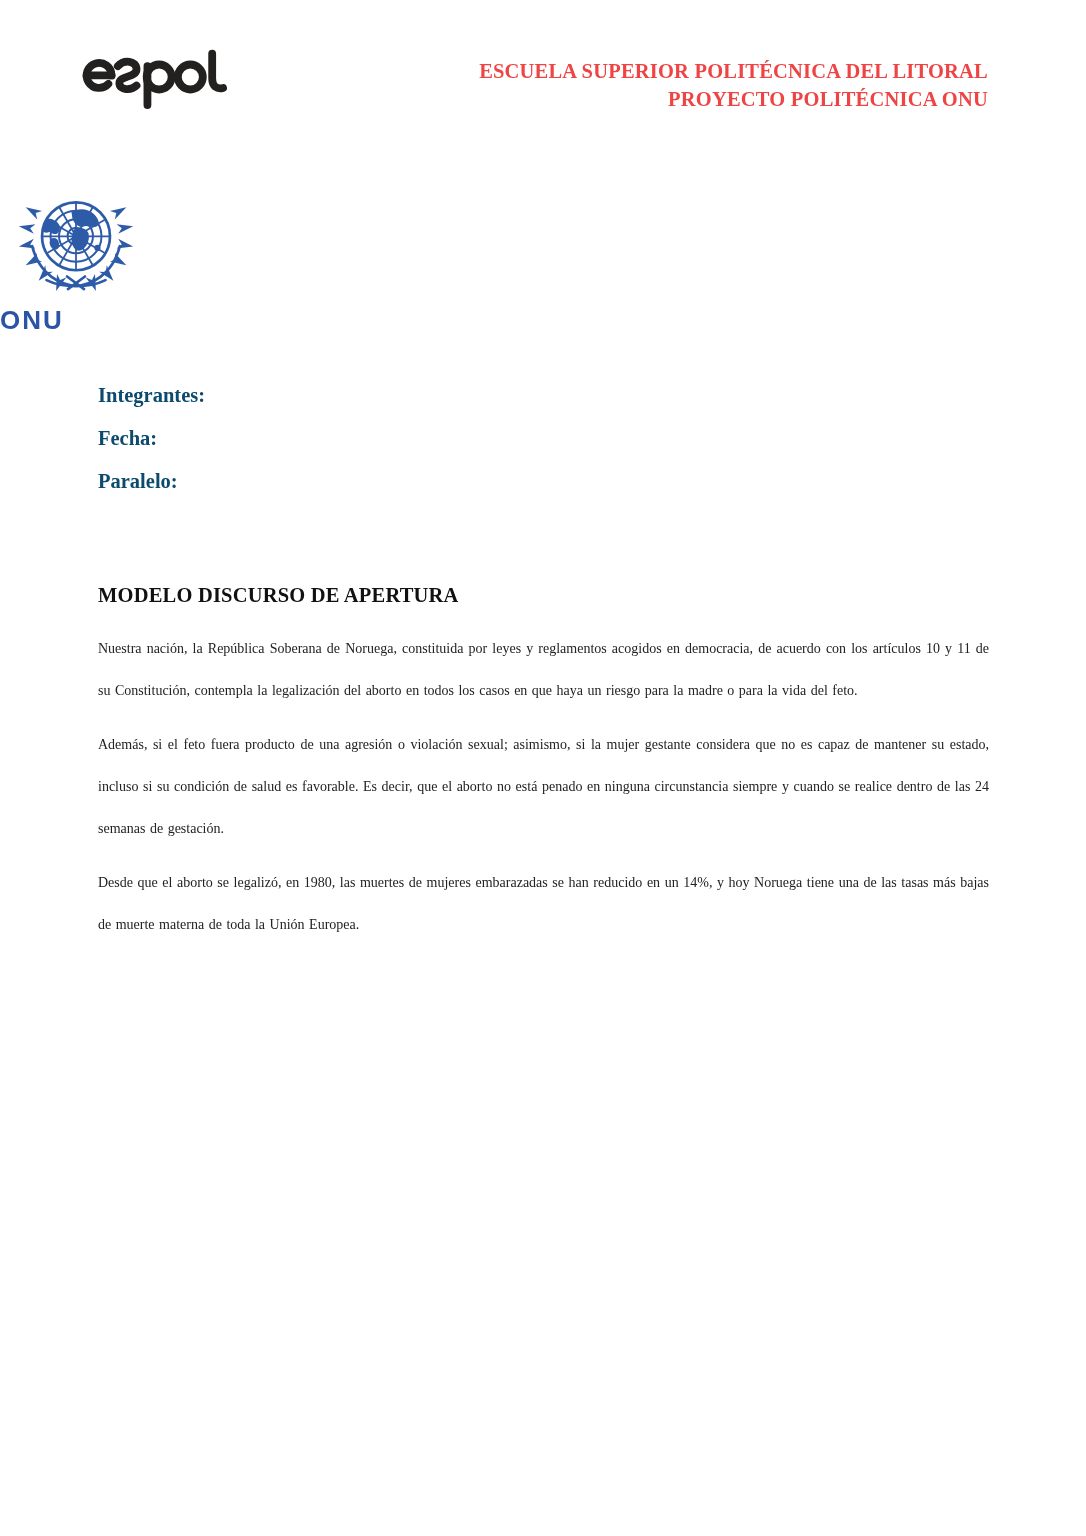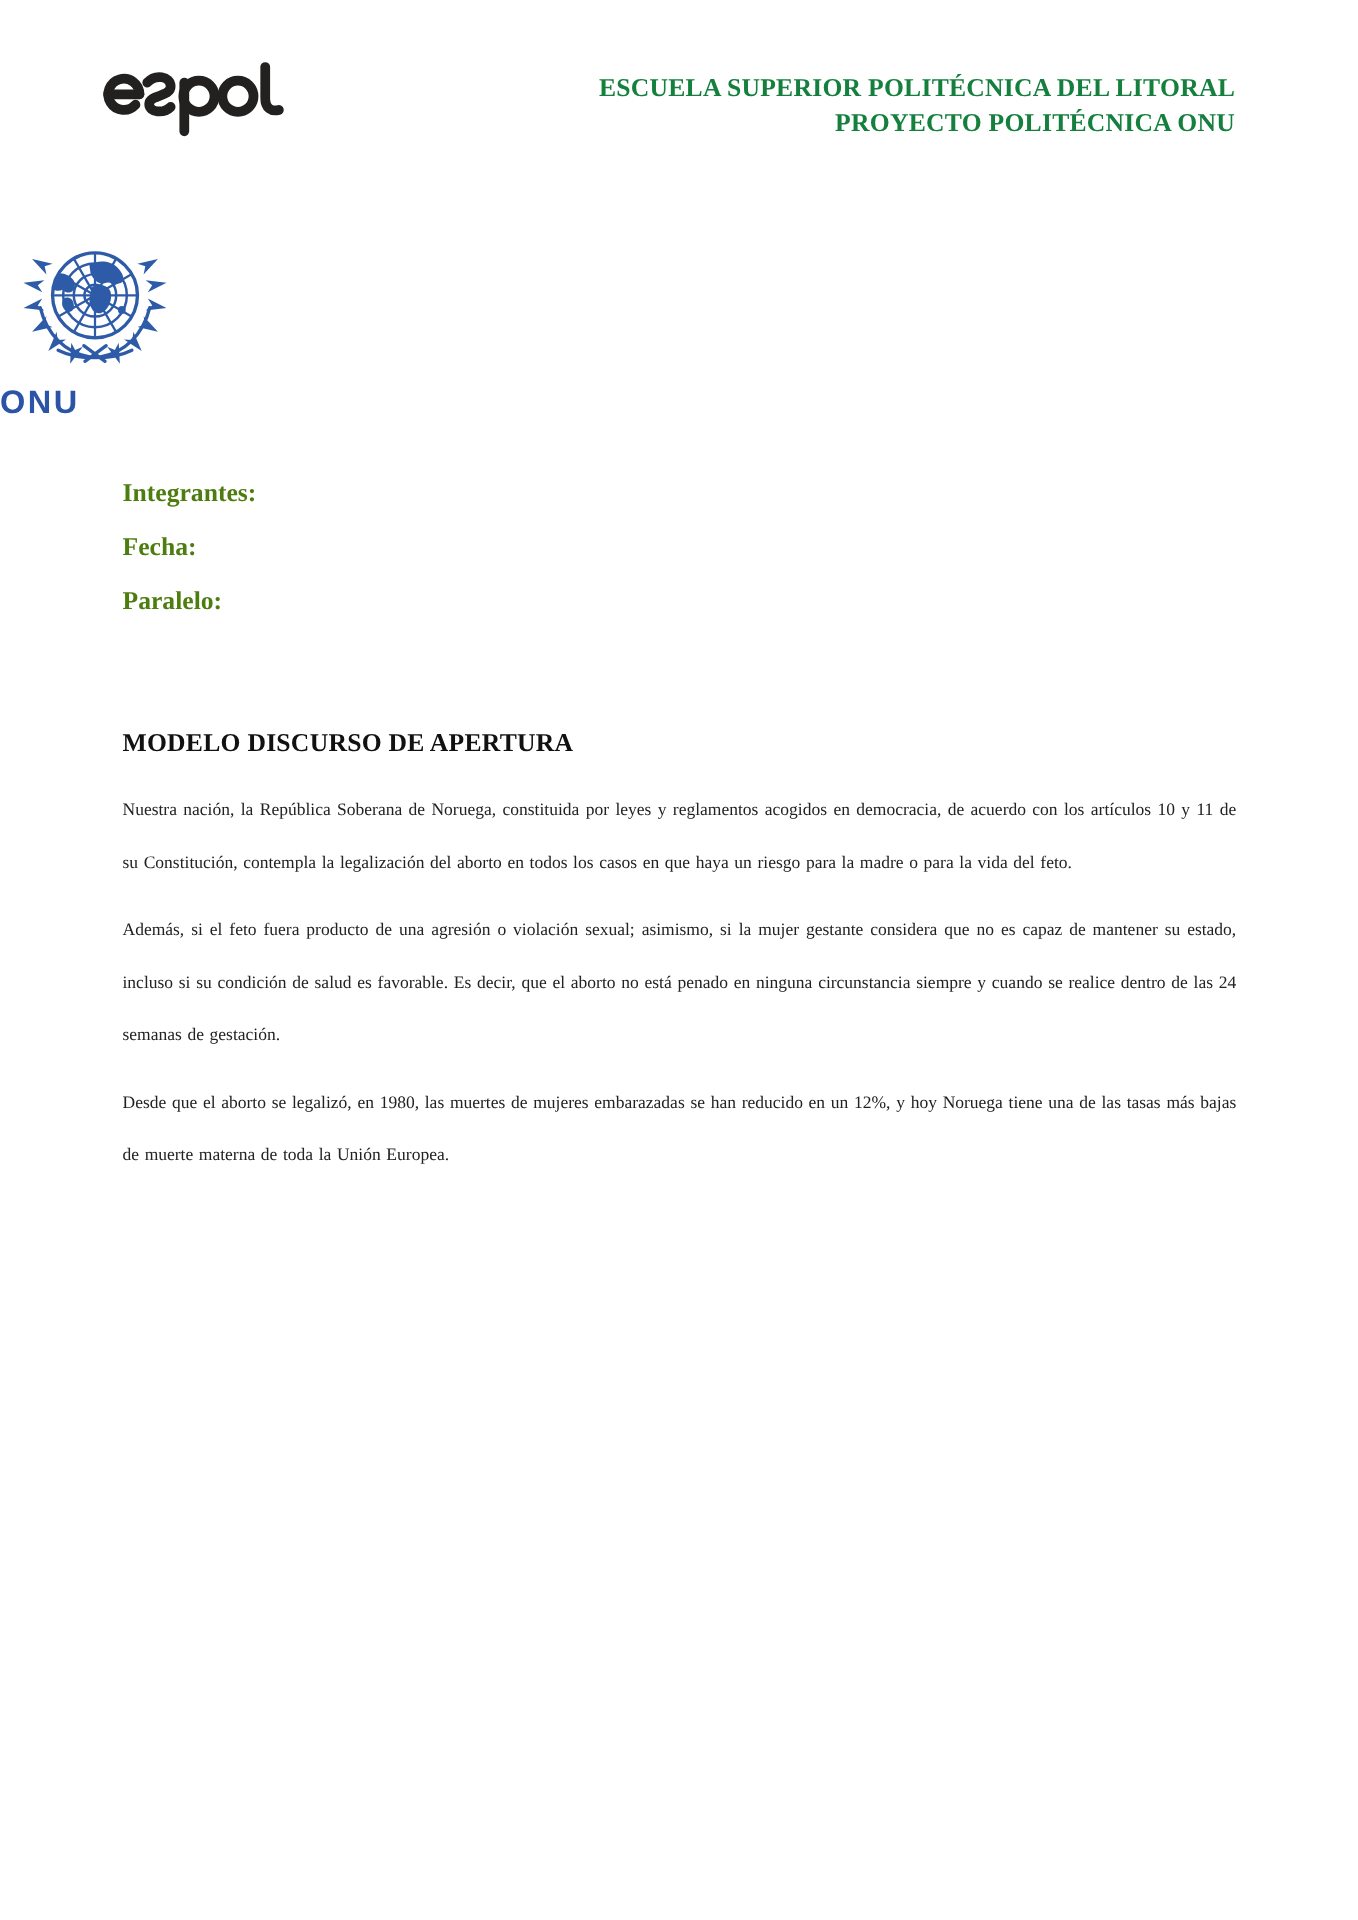--- a/index.html
+++ b/index.html
@@ -25,21 +25,21 @@
     align-items: flex-start;
   }
   .logo-wrap { width: 160px; }
   .logo-wrap svg { display: block; }
   .header-titles {
     padding-top: 20px;
     text-align: right;
     font-weight: bold;
     font-size: 20.5px;
     line-height: 27.5px;
-    color: #15803d;
+    color: #ef4444;
     letter-spacing: 0.2px;
     white-space: nowrap;
   }
   
   .emblem-block {
     position: absolute;
     top: 186px;
     left: 0;
     width: 100%;
     text-align: left;
@@ -57,21 +57,21 @@
   .meta {
     position: absolute;
     top: 374px;
     left: 98px;
   }
   .meta-line {
     font-weight: bold;
     font-size: 20.5px;
     line-height: 42px;
     margin-bottom: 1px;
-    color: #4d7c0f;
+    color: #0c4a6e;
   }
   
   .content {
     position: absolute;
     top: 574px;
     left: 98px;
     right: 97px;
   }
   .doc-heading {
     font-weight: bold;
@@ -182,16 +182,16 @@
   <div class="meta">
     <div class="meta-line">Integrantes:</div>
     <div class="meta-line">Fecha:</div>
     <div class="meta-line">Paralelo:</div>
   </div>
 
   <div class="content">
     <div class="doc-heading">MODELO DISCURSO DE APERTURA</div>
     <p>Nuestra nación, la República Soberana de Noruega, constituida por leyes y reglamentos acogidos en democracia, de acuerdo con los artículos 10 y 11 de su Constitución, contempla la legalización del aborto en todos los casos en que haya un riesgo para la madre o para la vida del feto.</p>
     <p>Además, si el feto fuera producto de una agresión o violación sexual; asimismo, si la mujer gestante considera que no es capaz de mantener su estado, incluso si su condición de salud es favorable. Es decir, que el aborto no está penado en ninguna circunstancia siempre y cuando se realice dentro de las 24 semanas de gestación.</p>
-    <p>Desde que el aborto se legalizó, en 1980, las muertes de mujeres embarazadas se han reducido en un 12%, y hoy Noruega tiene una de las tasas más bajas de muerte materna de toda la Unión Europea.</p>
+    <p>Desde que el aborto se legalizó, en 1980, las muertes de mujeres embarazadas se han reducido en un 14%, y hoy Noruega tiene una de las tasas más bajas de muerte materna de toda la Unión Europea.</p>
   </div>
 
 </div>
 
 </body></html>

